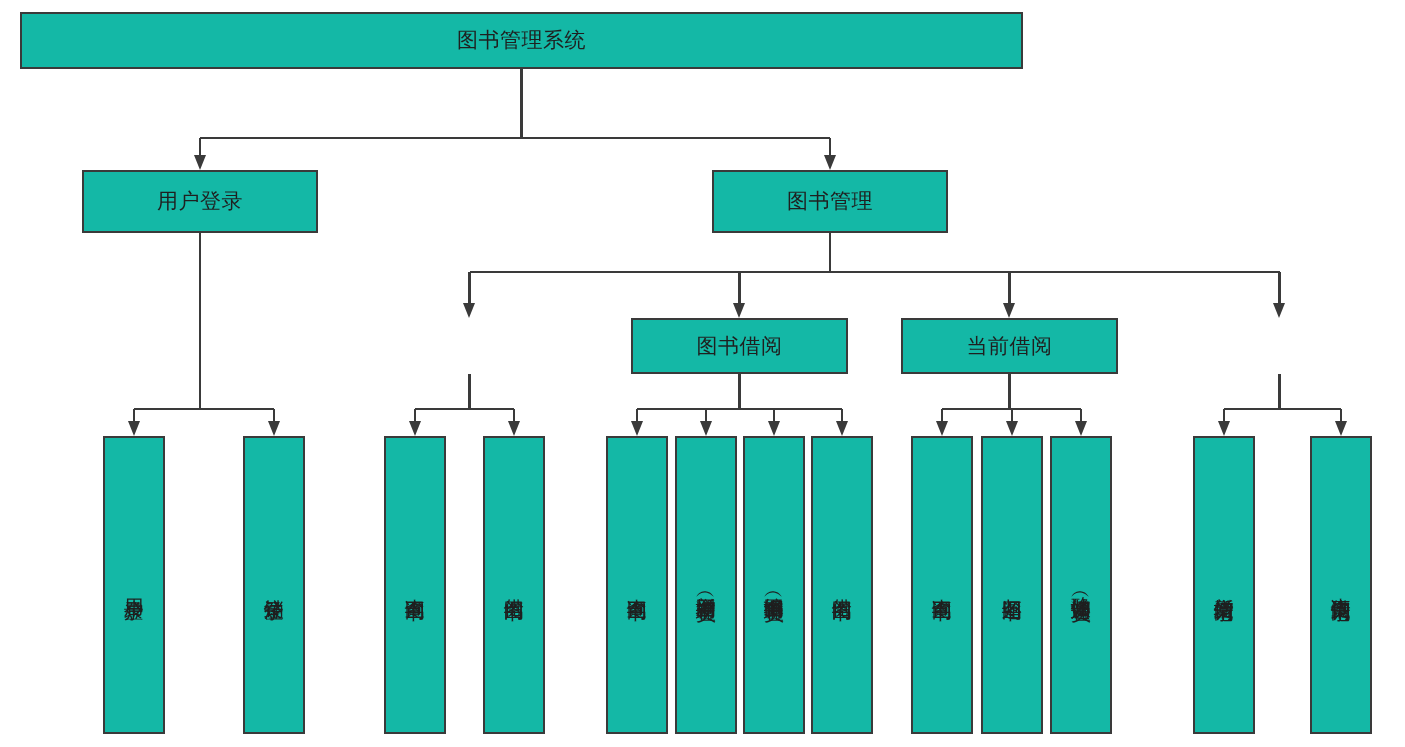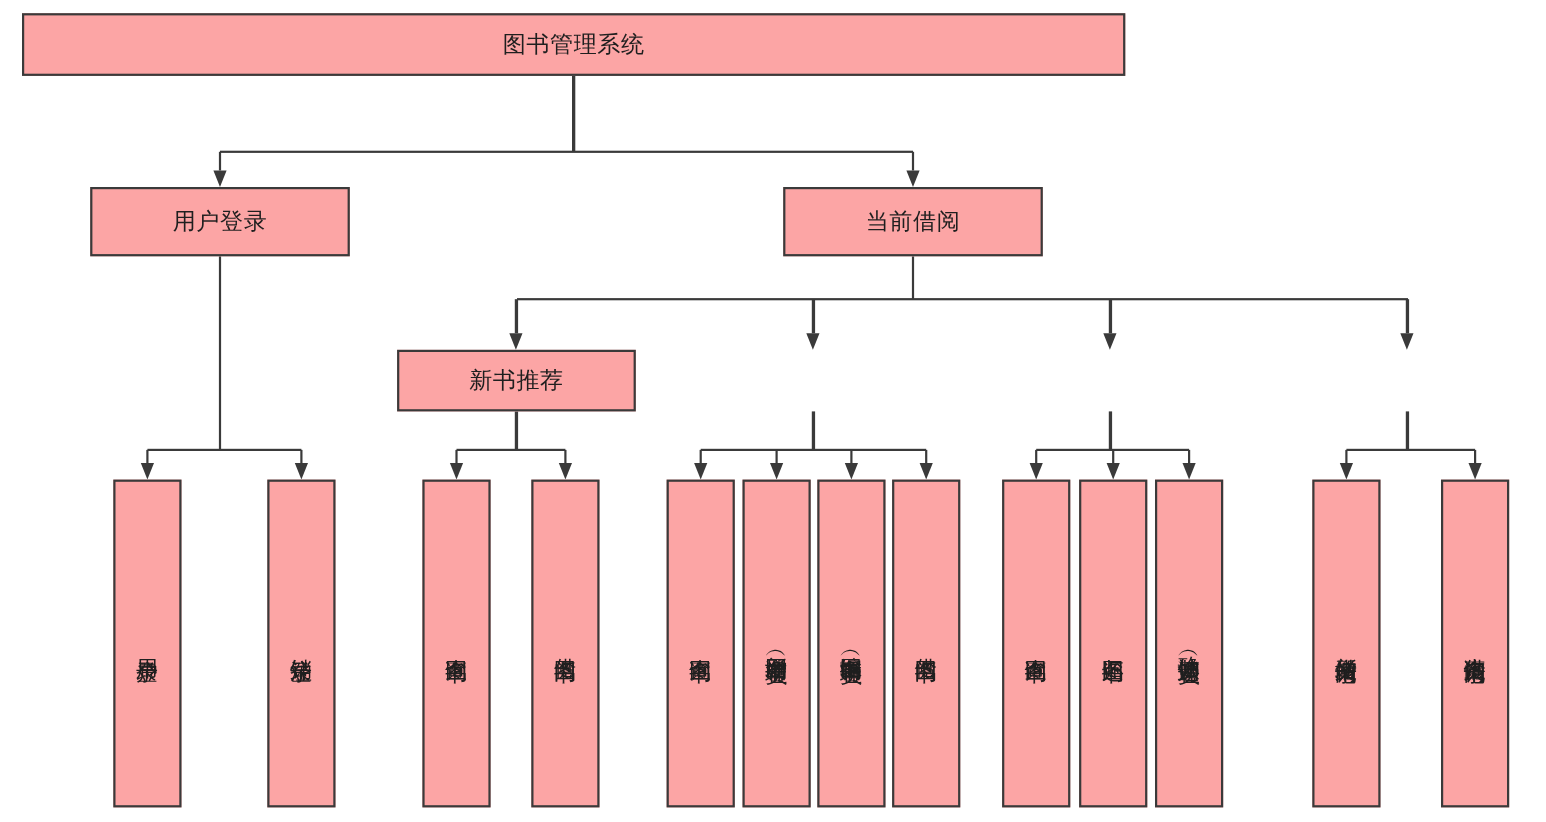--- a/index.html
+++ b/index.html
@@ -15,21 +15,21 @@
     position: relative;
     width: 1405px;
     height: 747px;
     background: #ffffff;
     overflow: hidden;
   }
   
   .node {
     position: absolute;
     box-sizing: border-box;
-    background: #fca5a5;
+    background: #14b8a6;
     border: 2.5px solid #3a3a3a;
     display: flex;
     align-items: center;
     justify-content: center;
     text-align: center;
   }
   .node-label {
     font-size: 21px;
     line-height: 1.15;
     color: #1f1f1f;
@@ -129,24 +129,27 @@
     <div class="arrow" style="left: 1217.5px; top: 421px;"></div>
     <div class="vline" style="left: 1339.75px; top: 409px; height: 12px;"></div>
     <div class="arrow" style="left: 1334.5px; top: 421px;"></div>
     <div class="node root" style="left: 20px; top: 12px; width: 1003px; height: 57px;">
       <span class="node-label">图书管理系统</span>
     </div>
     <div class="node level2" style="left: 82px; top: 170px; width: 236px; height: 63px;">
       <span class="node-label">用户登录</span>
     </div>
     <div class="node level2" style="left: 712px; top: 170px; width: 236px; height: 63px;">
+      <span class="node-label">图书管理</span>
+    </div>
+    <div class="node level3" style="left: 631px; top: 318px; width: 217px; height: 56px;">
+      <span class="node-label">图书借阅</span>
+    </div>
+    <div class="node level3" style="left: 901px; top: 318px; width: 217px; height: 56px;">
       <span class="node-label">当前借阅</span>
-    </div>
-    <div class="node level3" style="left: 361px; top: 318px; width: 217px; height: 56px;">
-      <span class="node-label">新书推荐</span>
     </div>
     <div class="node leaf" style="left: 103px; top: 436px; width: 62px; height: 298px;">
       <span class="node-label">用户登录</span>
     </div>
     <div class="node leaf" style="left: 243px; top: 436px; width: 62px; height: 298px;">
       <span class="node-label">注销登录</span>
     </div>
     <div class="node leaf" style="left: 384px; top: 436px; width: 62px; height: 298px;">
       <span class="node-label">查询图书</span>
     </div>

